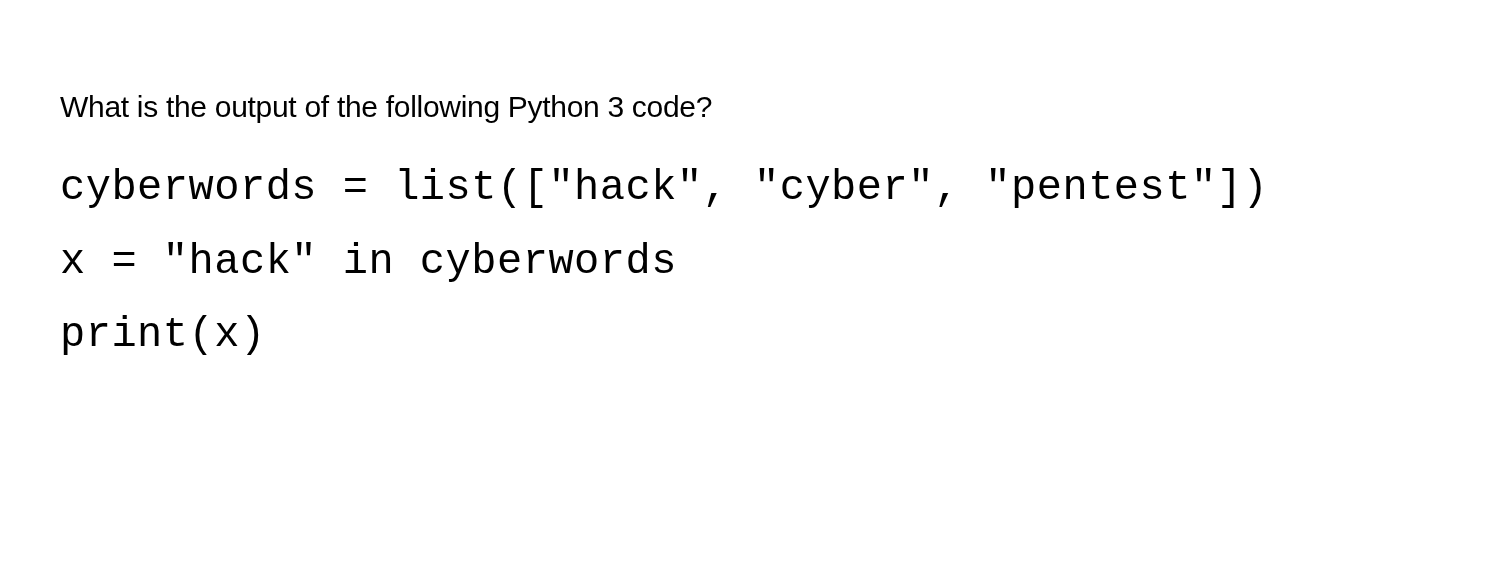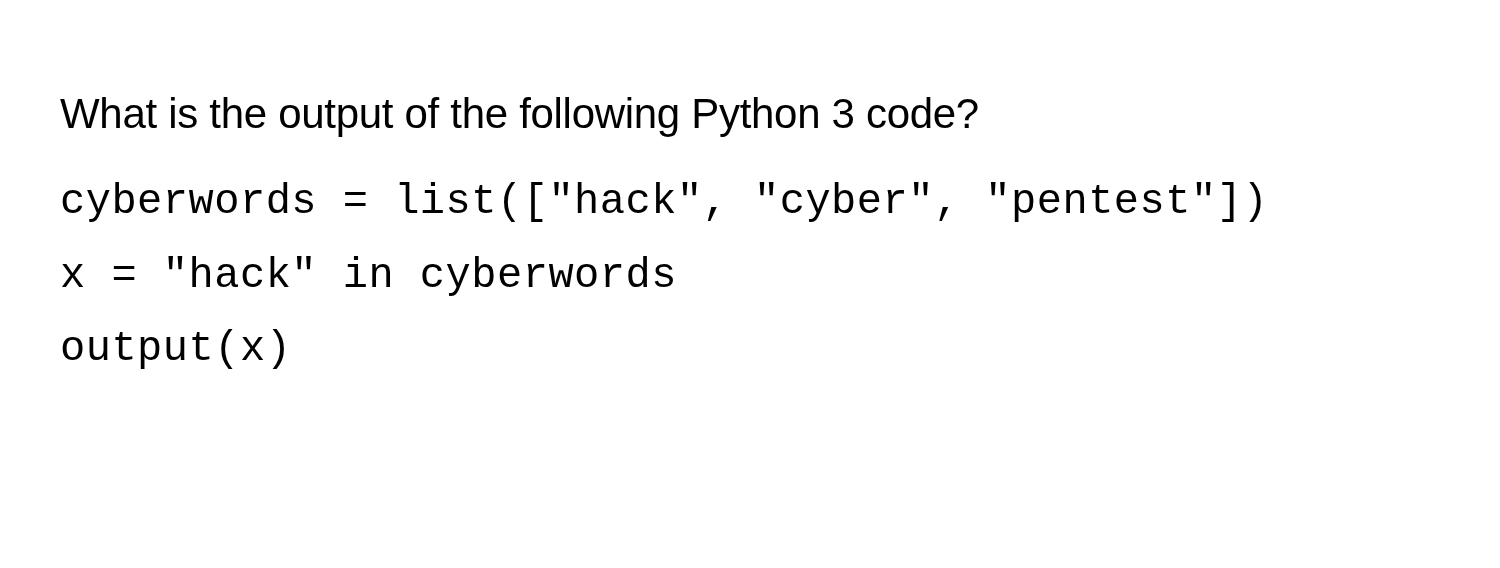--- a/index.html
+++ b/index.html
@@ -9,21 +9,21 @@
     }
     body {
       width: 1500px;
       height: 568px;
       background: #ffffff;
       font-family: -apple-system, BlinkMacSystemFont, "Segoe UI", Helvetica, Arial, sans-serif;
       padding: 90px 60px 0 60px;
       overflow: hidden;
     }
     .question {
-      font-size: 42px;
+      font-size: 30px;
       font-weight: 400;
       color: #000000;
       margin-bottom: 28px;
       letter-spacing: -0.3px;
     }
     .code-block {
       font-family: "Courier New", Courier, monospace;
       font-size: 42px;
       color: #000000;
       line-height: 1.75;
@@ -36,14 +36,14 @@
     }
   </style>
 </head>
 <body>
 
 <div class="question">What is the output of the following Python 3 code?</div>
 
 <div class="code-block">
   <span class="code-line">cyberwords = list(["hack", "cyber", "pentest"])</span>
   <span class="code-line">x = "hack" in cyberwords</span>
-  <span class="code-line">output(x)</span>
+  <span class="code-line">print(x)</span>
 </div>
 
 </body></html>

